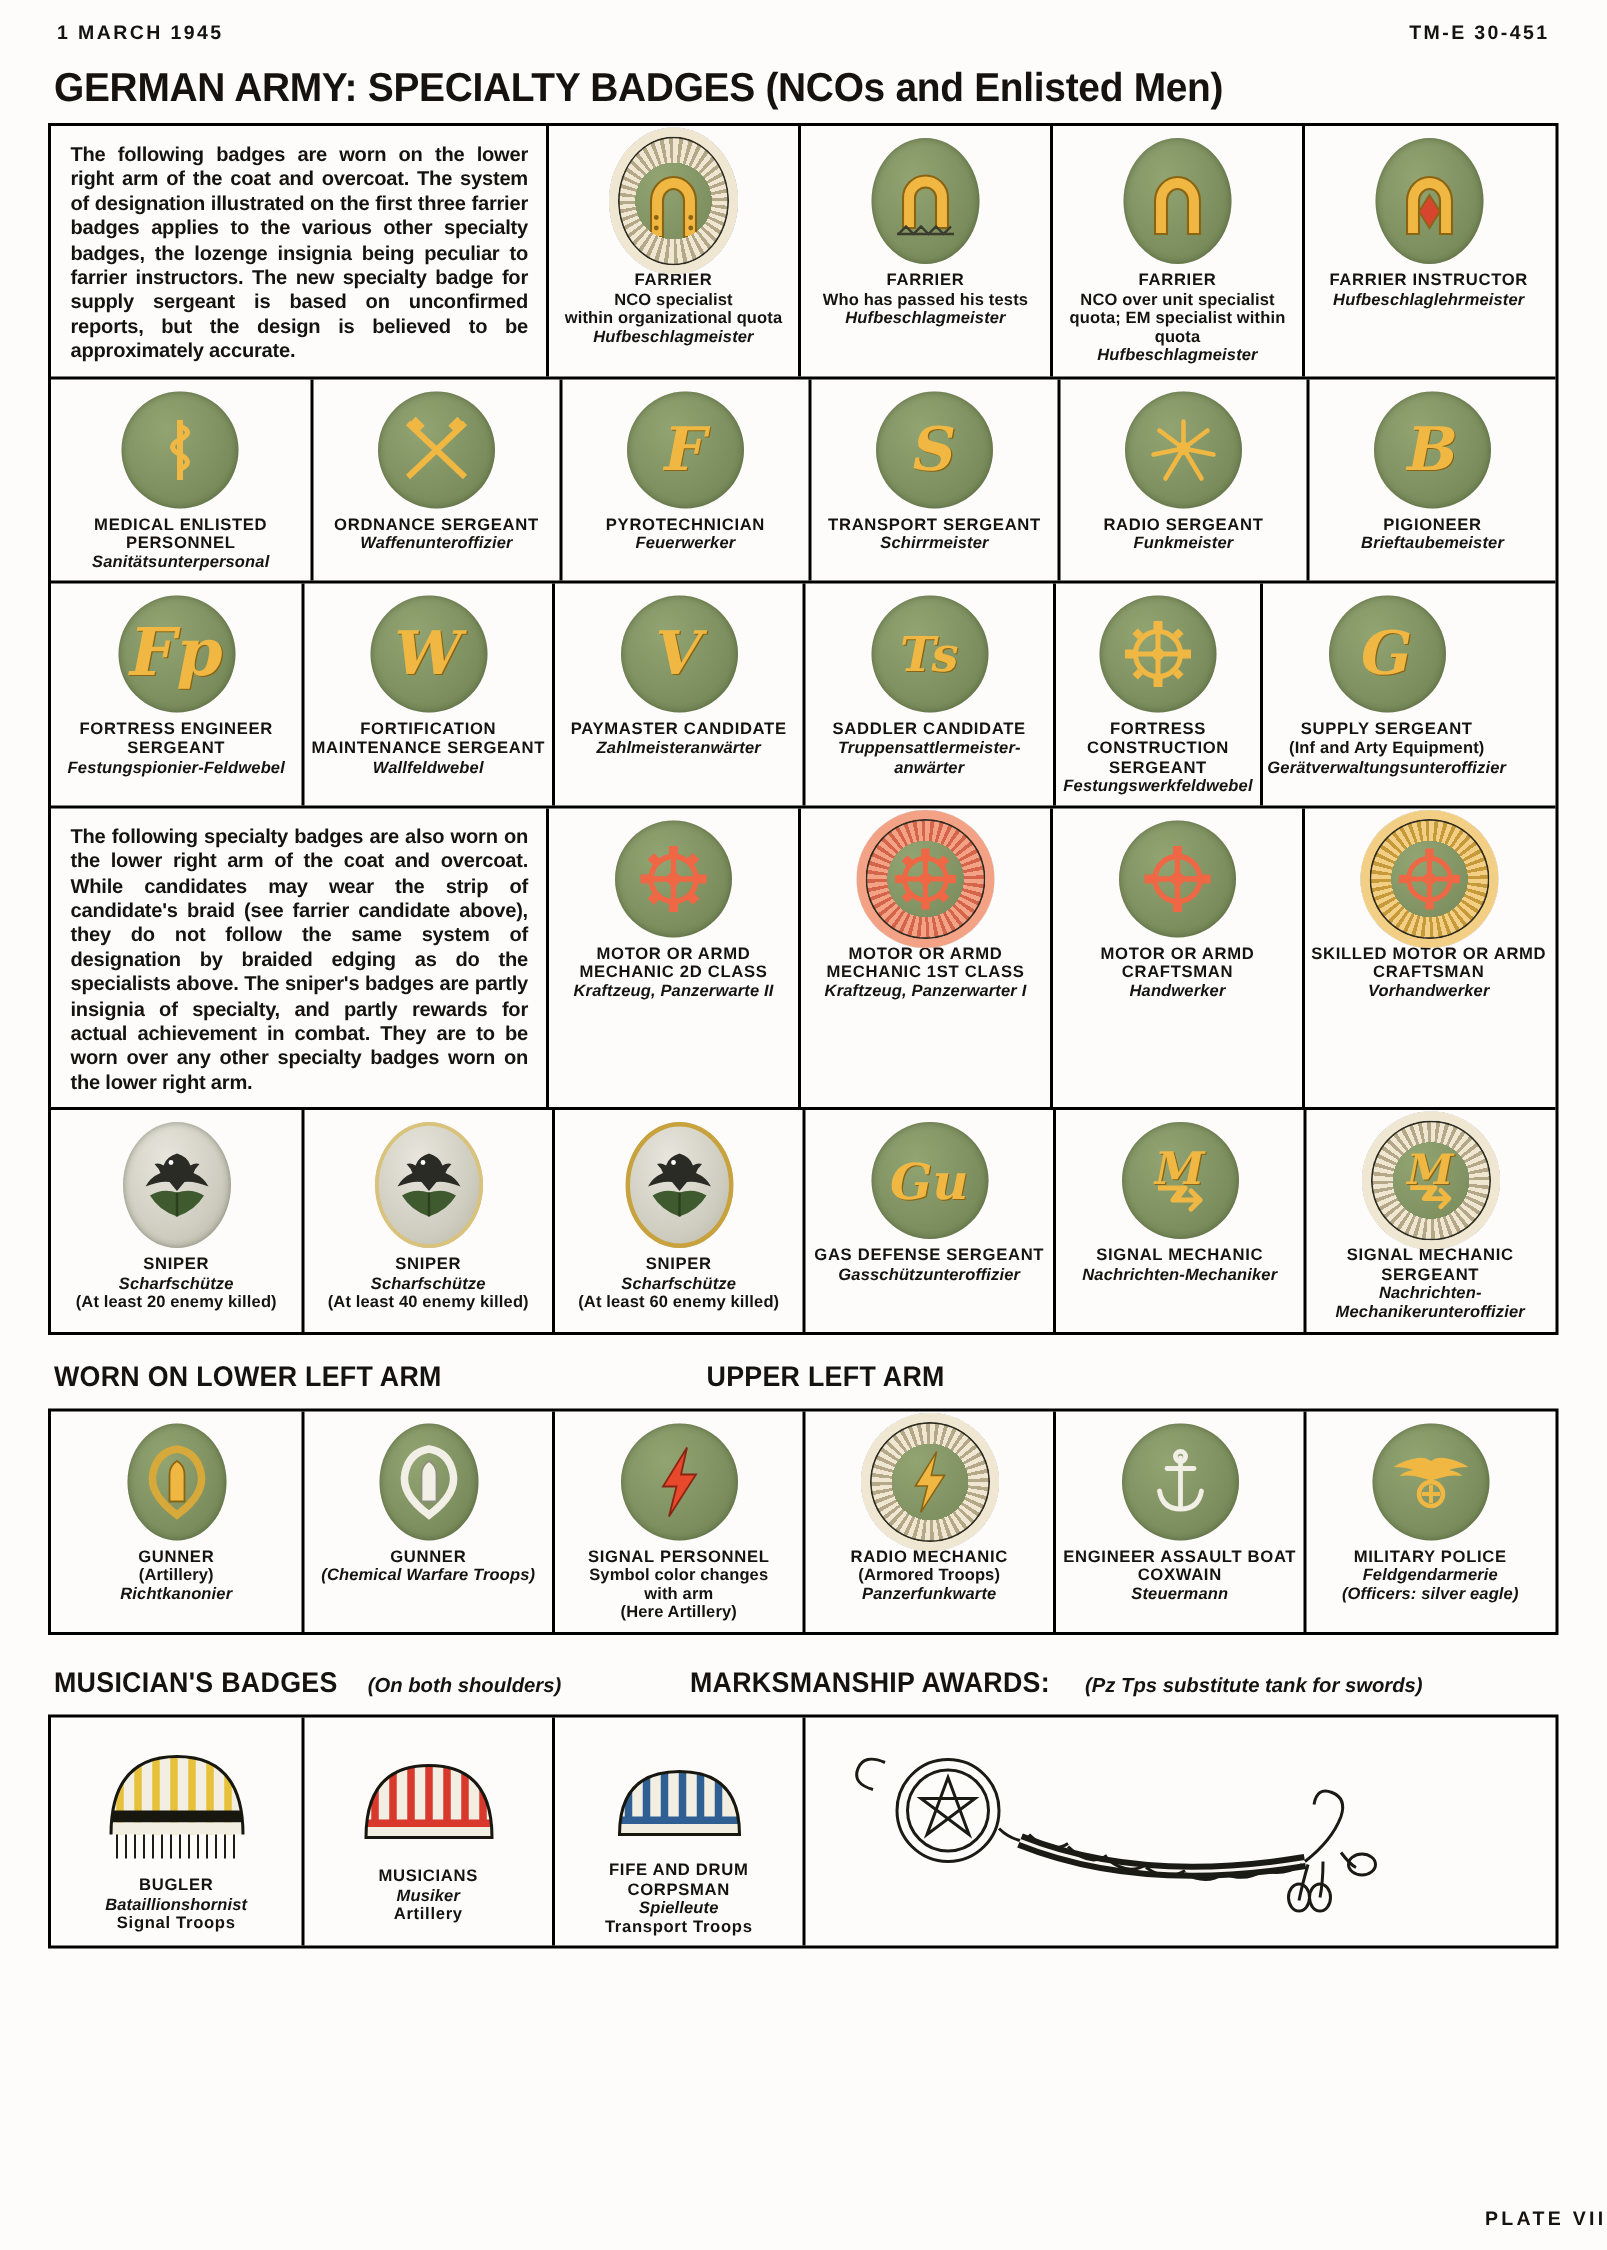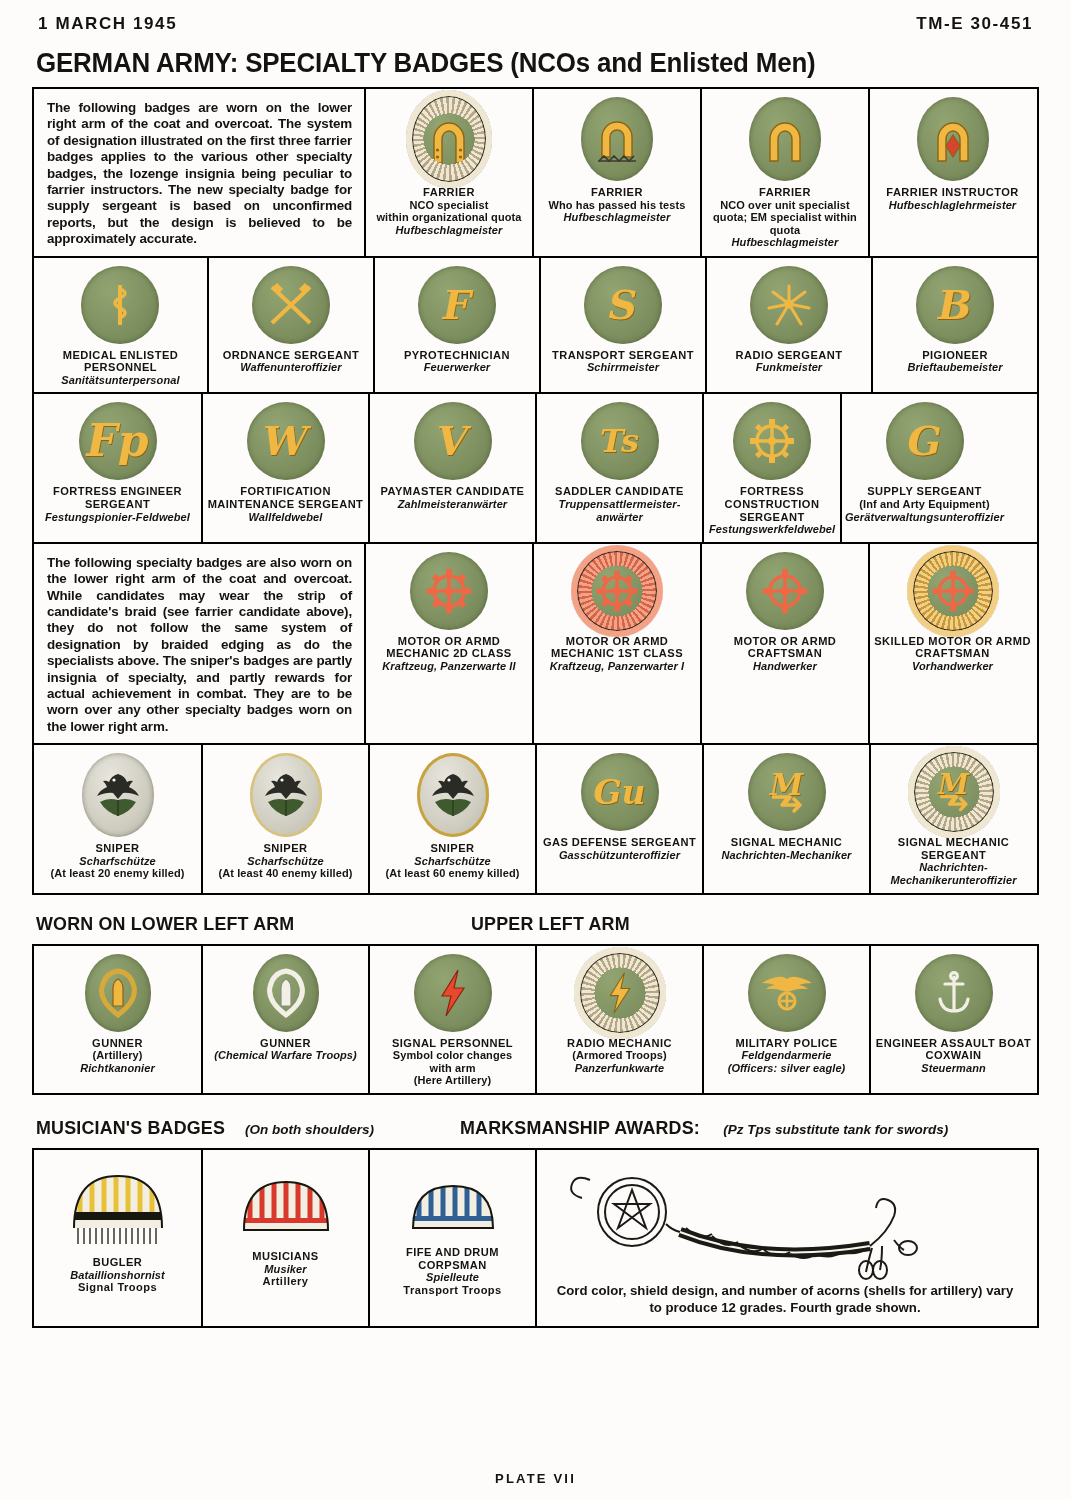--- a/index.html
+++ b/index.html
@@ -8,21 +8,21 @@
     font-family:"Liberation Sans","DejaVu Sans",sans-serif;
     color:#15120f;
     position:relative;
     overflow:hidden;
   }
   .page{position:absolute;inset:0;padding:0 32px;box-sizing:border-box;}
 
   
   .topbar{display:flex;justify-content:space-between;align-items:baseline;
           padding:14px 6px 0 6px;}
-  .topbar div{font-size:17px;font-weight:600;letter-spacing:1.6px;}
+  .topbar div{font-size:13px;font-weight:600;letter-spacing:1.6px;}
   .doc-title{
     font-size:27px;font-weight:800;letter-spacing:-.2px;
     margin:14px 0 8px 4px;
     transform:scaleX(.96);transform-origin:left center;
   }
 
   
   .frame{border:2.4px solid #000;box-sizing:border-box;}
   .row{display:flex;}
   .row + .row{border-top:2.4px solid #000;}
@@ -85,21 +85,21 @@
     color:#f0b843;font-size:40px;line-height:1;
     text-shadow:.8px .8px 0 #8a6412;
   }
 
   
   .sechead{display:flex;align-items:baseline;margin:18px 0 9px 4px;}
   .sechead .h{font-size:19px;font-weight:800;letter-spacing:.2px;transform:scaleX(.94);transform-origin:left;}
   .sechead .sub{font-size:13.5px;font-weight:700;font-style:italic;margin-left:8px;}
 
   .plate{
-    position:absolute;left:0;right:0;bottom:14px;text-align:center;
+    position:absolute;left:0;right:0;bottom:14px;text-align:right;
     font-size:13px;font-weight:700;letter-spacing:2.2px;
   }
   svg{display:block;overflow:visible;}
 </style>
 </head>
 <body>
 
 <div class="page">
 
   <div class="topbar">
@@ -629,49 +629,49 @@
         </div>
         <div class="cap">
           <span class="l">RADIO MECHANIC</span>
           <span class="n">(Armored Troops)</span>
           <span class="g">Panzerfunkwarte</span>
         </div>
       </div>
       <div class="cell" style="width:167px;">
         <div class="badge">
           <div class="oval">
-            <svg width="54" height="44" viewBox="0 0 54 44">
-              <path d="M27 8 q-4 -3 -9 -2 q-8 1 -16 6 q8 0 13 2 q-6 1 -9 4 q8 -1 14 1 l7 2 l7 -2 q6 -2 14 -1 q-3 -3 -9 -4 q5 -2 13 -2 q-8 -5 -16 -6 q-5 -1 -9 2z" fill="#f0b843"></path>
-              <circle cx="27" cy="30" r="8" fill="none" stroke="#f0b843" stroke-width="3"></circle>
-              <path d="M27 24 l0 12 M21 30 l12 0" stroke="#f0b843" stroke-width="2.6"></path>
-            </svg>
-          </div>
-        </div>
-        <div class="cap">
-          <span class="l">MILITARY POLICE</span>
-          <span class="g">Feldgendarmerie</span>
-          <span class="g">(Officers: silver eagle)</span>
-        </div>
-      </div>
-      <div class="cell" style="width:167px;">
-        <div class="badge">
-          <div class="oval">
             <svg width="42" height="48" viewBox="0 0 42 48">
               <g stroke="#f2f0e6" stroke-width="3.2" fill="none" stroke-linecap="round">
                 <line x1="21" y1="8" x2="21" y2="40"></line>
                 <line x1="12" y1="15" x2="30" y2="15"></line>
                 <path d="M7 30 q2 12 14 12 q12 0 14 -12"></path>
                 <circle cx="21" cy="7" r="3.4"></circle>
               </g>
             </svg>
           </div>
         </div>
         <div class="cap">
           <span class="l">ENGINEER ASSAULT BOAT COXWAIN</span>
           <span class="g">Steuermann</span>
+        </div>
+      </div>
+      <div class="cell" style="width:167px;">
+        <div class="badge">
+          <div class="oval">
+            <svg width="54" height="44" viewBox="0 0 54 44">
+              <path d="M27 8 q-4 -3 -9 -2 q-8 1 -16 6 q8 0 13 2 q-6 1 -9 4 q8 -1 14 1 l7 2 l7 -2 q6 -2 14 -1 q-3 -3 -9 -4 q5 -2 13 -2 q-8 -5 -16 -6 q-5 -1 -9 2z" fill="#f0b843"></path>
+              <circle cx="27" cy="30" r="8" fill="none" stroke="#f0b843" stroke-width="3"></circle>
+              <path d="M27 24 l0 12 M21 30 l12 0" stroke="#f0b843" stroke-width="2.6"></path>
+            </svg>
+          </div>
+        </div>
+        <div class="cap">
+          <span class="l">MILITARY POLICE</span>
+          <span class="g">Feldgendarmerie</span>
+          <span class="g">(Officers: silver eagle)</span>
         </div>
       </div>
     </div>
   </div>
 
   <div class="sechead" style="margin-top:22px;text-align:right;">
     <div class="h">MUSICIAN'S BADGES</div>
     <div class="sub">(On both shoulders)</div>
     <div class="h" style="margin-left:86px;">MARKSMANSHIP AWARDS:</div>
     <div class="sub">(Pz Tps substitute tank for swords)</div>
@@ -804,19 +804,18 @@
               <path d="M120 66 q80 32 190 14" stroke-width="2" stroke="#f7f5ee"></path>
               <path d="M126 62 q14 14 26 6 M152 70 q14 14 26 6 M178 78 q14 12 26 4 M204 84 q14 10 26 2 M230 88 q14 8 26 0 M256 88 q14 6 26 -2 M282 86 q14 4 26 -4"></path>
               <path d="M310 80 q18 -14 24 -30 q4 -12 -6 -16 q-10 -4 -12 8"></path>
               <path d="M312 82 q-4 14 -6 24 M322 80 q0 14 -2 24 M334 74 q6 8 10 10"></path>
               <ellipse cx="306" cy="104" rx="7" ry="9"></ellipse>
               <ellipse cx="320" cy="104" rx="7" ry="9"></ellipse>
               <ellipse cx="348" cy="82" rx="9" ry="7"></ellipse>
             </g>
           </svg>
         </div>
-        <p style="margin:8px 0 0 0;font-size:13.2px;line-height:17px;font-weight:700;text-align:center;">Cord color, shield design, and number of acorns (shells for artillery) vary to produce 12 grades. Fourth grade shown.</p>
       </div>
     </div>
   </div>
 
   <div class="plate">PLATE VII</div>
 </div>
 
 </body></html>

